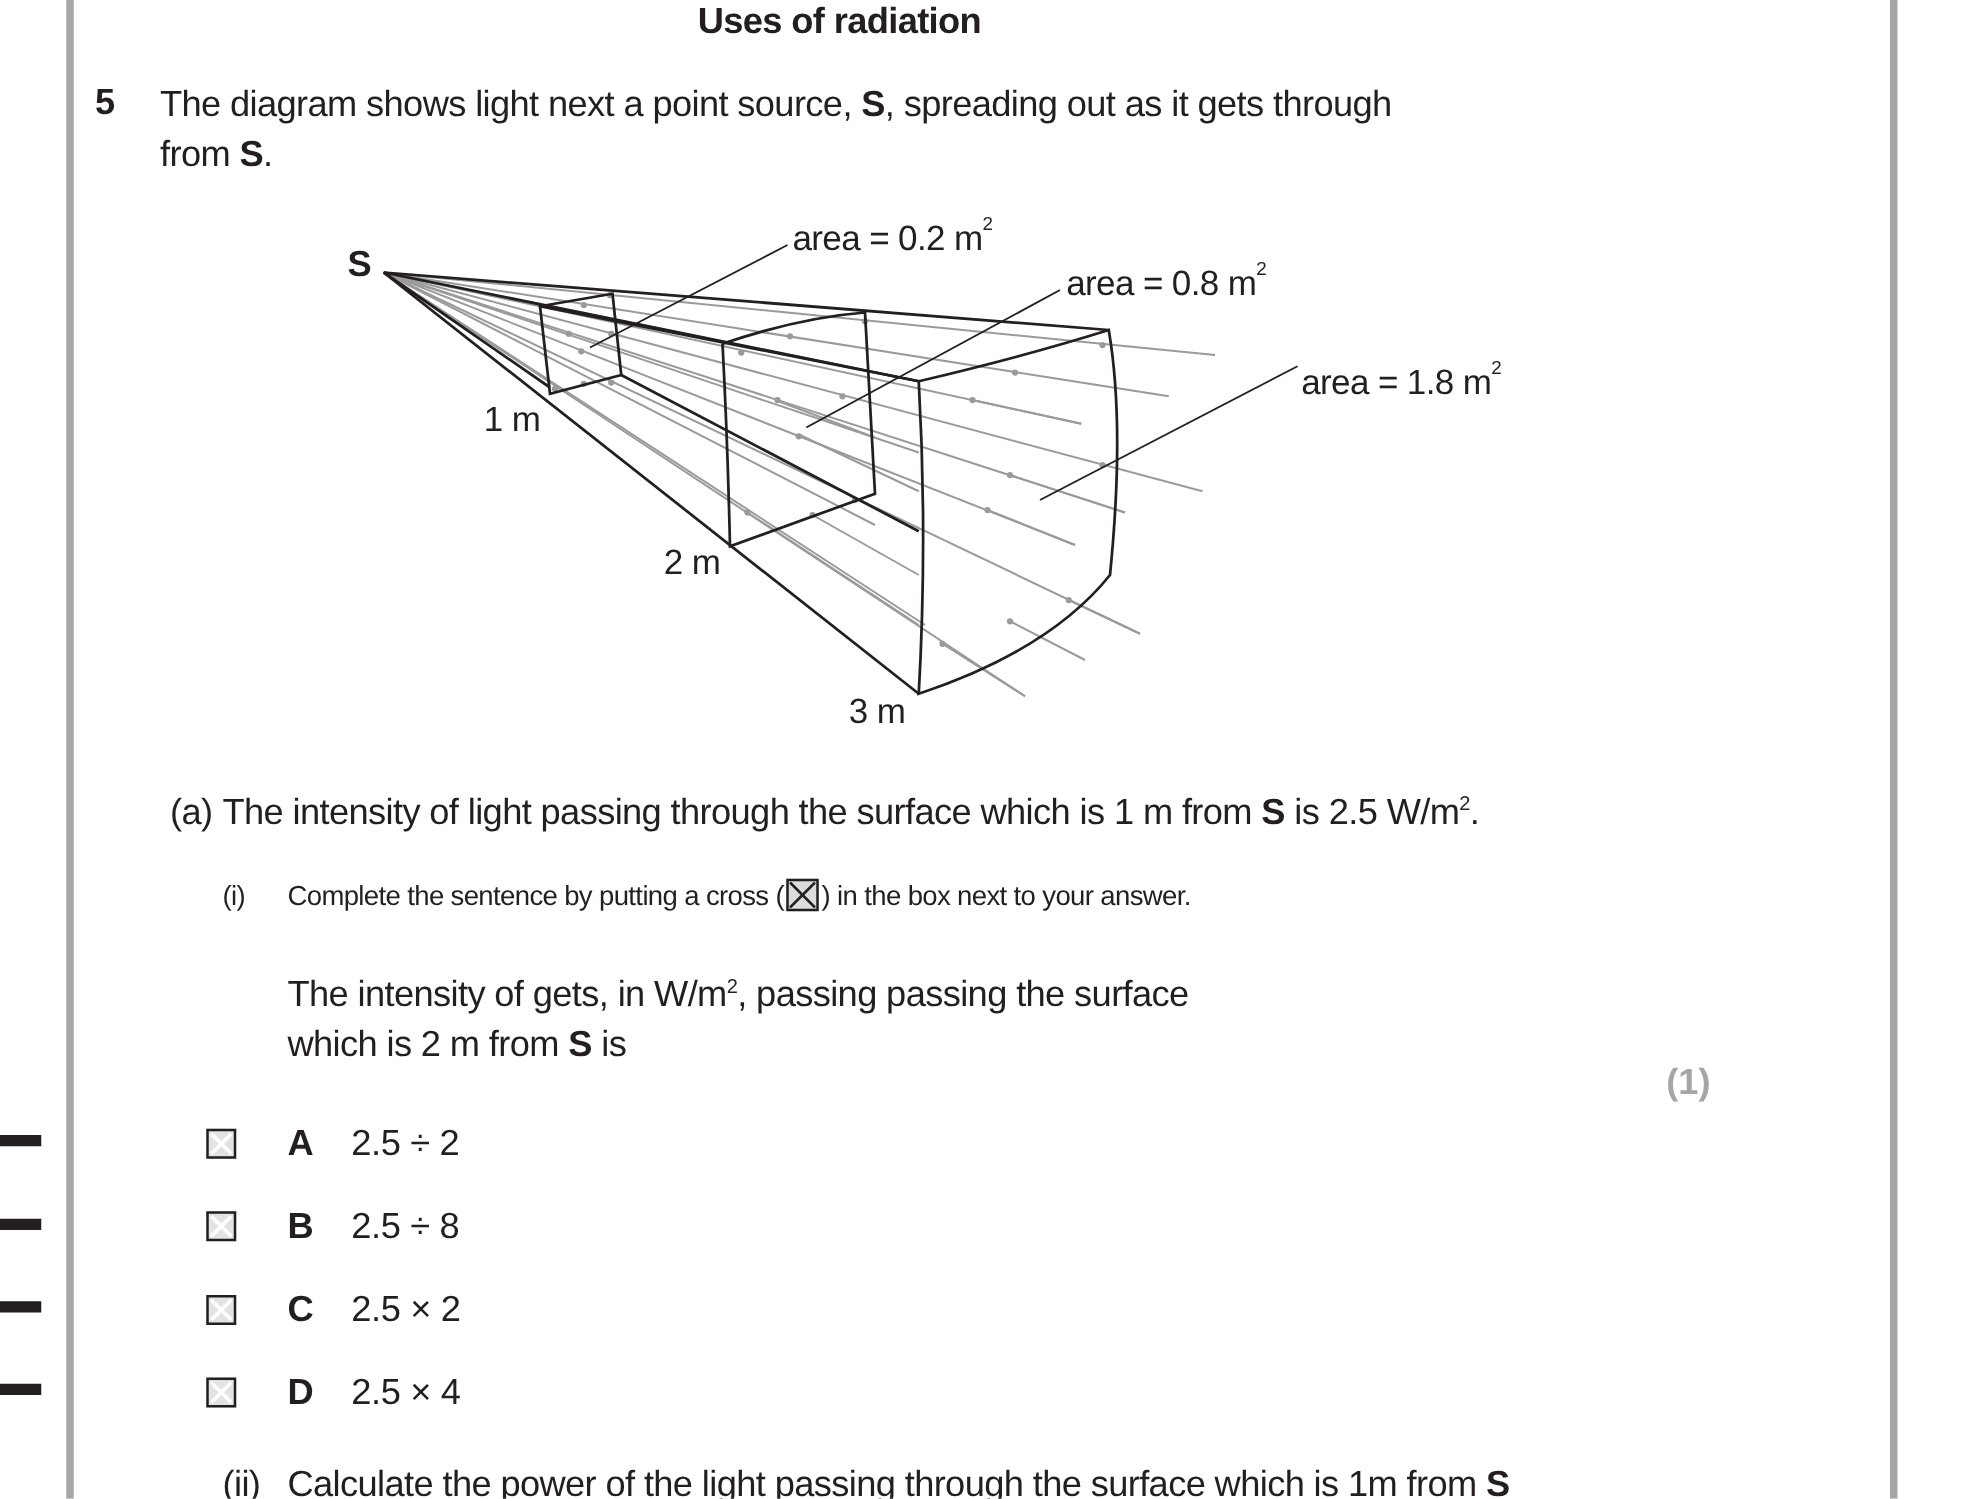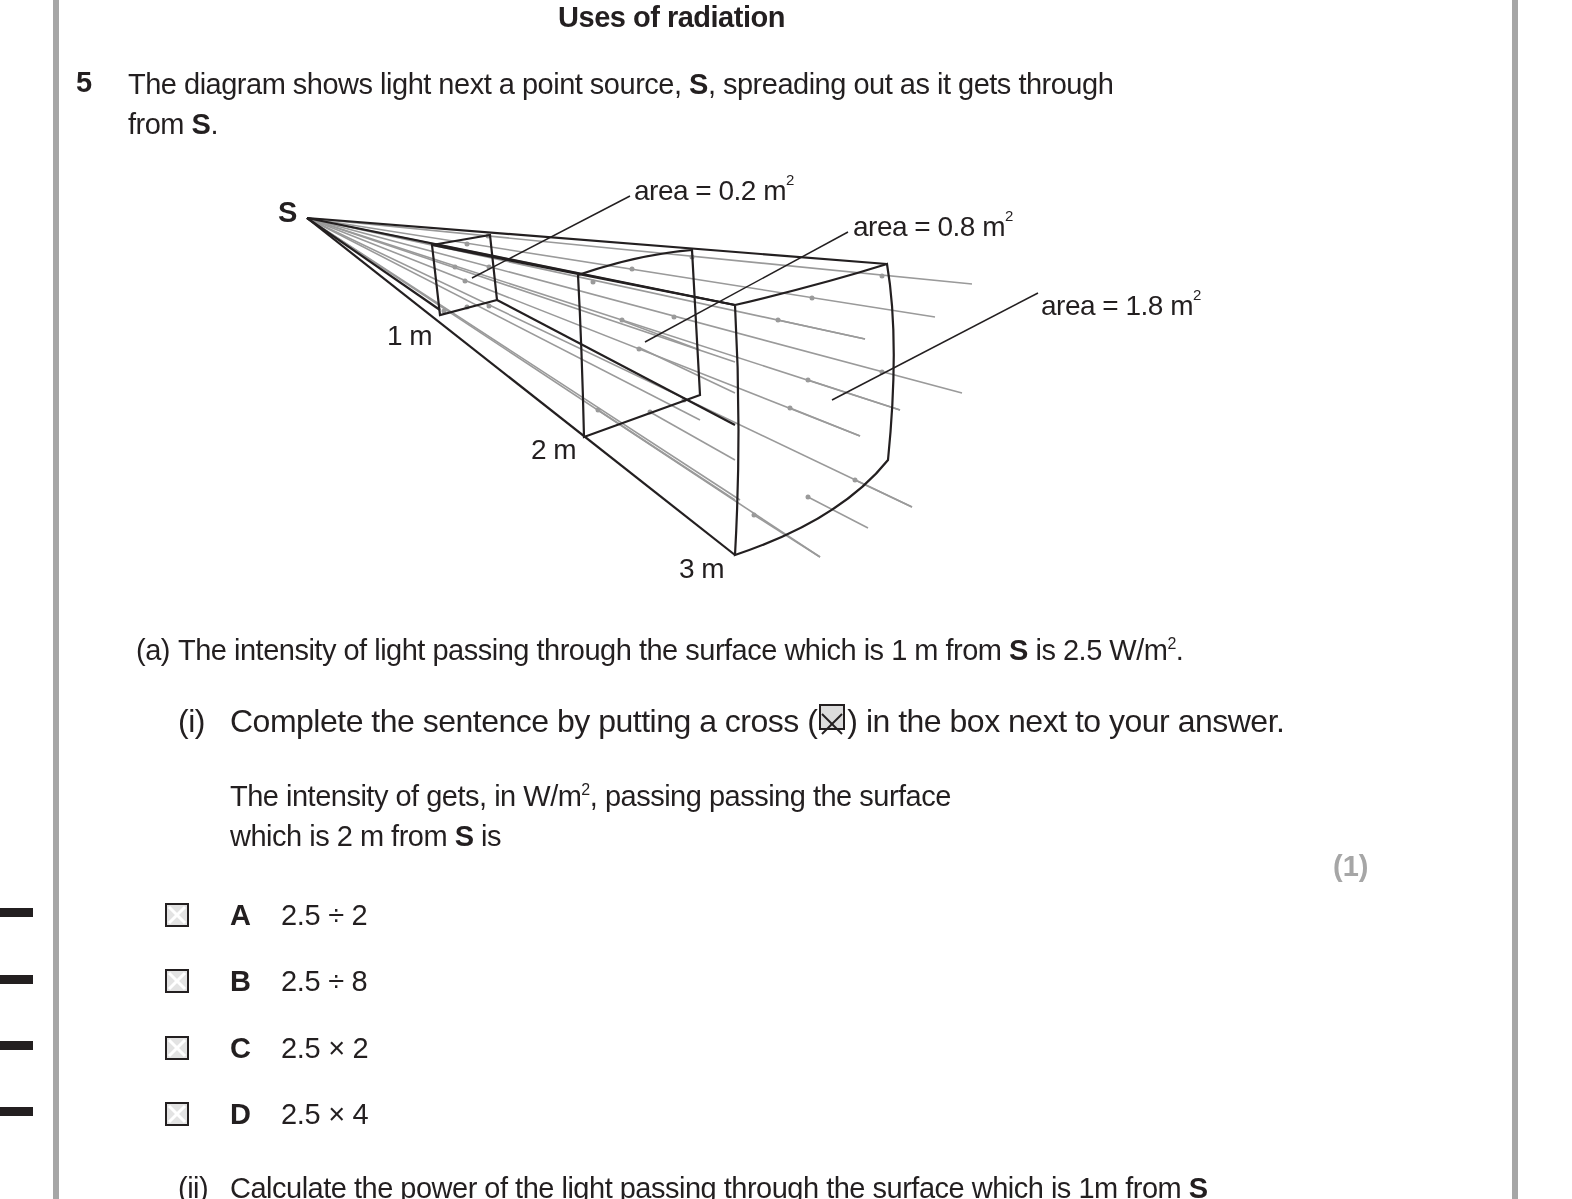--- a/index.html
+++ b/index.html
@@ -11,21 +11,21 @@
   .title { position:absolute; left:0; width:1343px; top:0; text-align:center;
            font-weight:bold; font-size:29px; line-height:34px; letter-spacing:-0.5px; }
   .qnum { position:absolute; left:76px; top:66px; font-weight:bold; font-size:29px; }
   .qtext { position:absolute; left:128px; top:64px; font-size:29px; line-height:40px; letter-spacing:-0.5px; width:1150px; }
   .diagram { position:absolute; left:0; top:0; }
   .lbl { position:absolute; font-size:28px; letter-spacing:-0.5px; white-space:nowrap; }
   .lbl sup { font-size:15px; vertical-align:top; position:relative; top:-4px; }
   .s-lbl { position:absolute; left:278px; top:196px; font-weight:bold; font-size:29px; }
   .parta { position:absolute; left:128px; top:634px; font-size:29px; letter-spacing:-0.5px; white-space:nowrap;text-align:center; }
   .parta .lab { display:inline-block; width:50px; }
-  .parti { position:absolute; left:178px; top:703px; font-size:32px; letter-spacing:-0.5px; white-space:nowrap; }
+  .parti { position:absolute; left:178px; top:703px; font-size:22px; letter-spacing:-0.5px; white-space:nowrap; }
   .parti .lab { display:inline-block; width:52px; }
   .crossbox-inline { display:inline-block; width:22px; height:22px; border:2px solid #231f20; background:#dcdcdc;
                      vertical-align:-3px; position:relative; margin:0 2px; }
   .stem { position:absolute; left:230px; top:770px; font-size:29px; line-height:40px; letter-spacing:-0.5px; }
   .marks { position:absolute; left:1333px; top:850px; font-size:29px; font-weight:bold; color:#a6a6a6; }
   .opt { position:absolute; left:165px; height:30px; display:flex; align-items:center; font-size:29px; }
   .box { width:24px; height:24px; border:2px solid #231f20; background:#e3e3e3; position:relative; box-sizing:border-box; }
   .box svg { position:absolute; left:0; top:0; }
   .opt .letter { position:absolute; left:65px; font-weight:bold; }
   .opt .expr { position:absolute; left:116px; letter-spacing:-0.3px; white-space:nowrap; }

